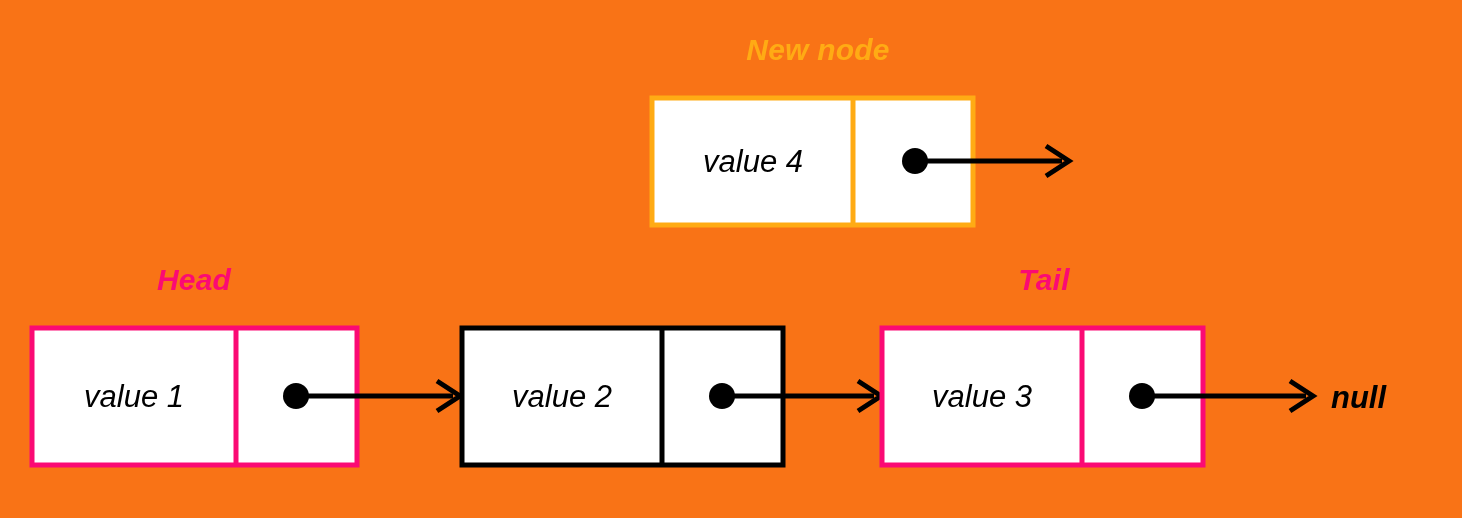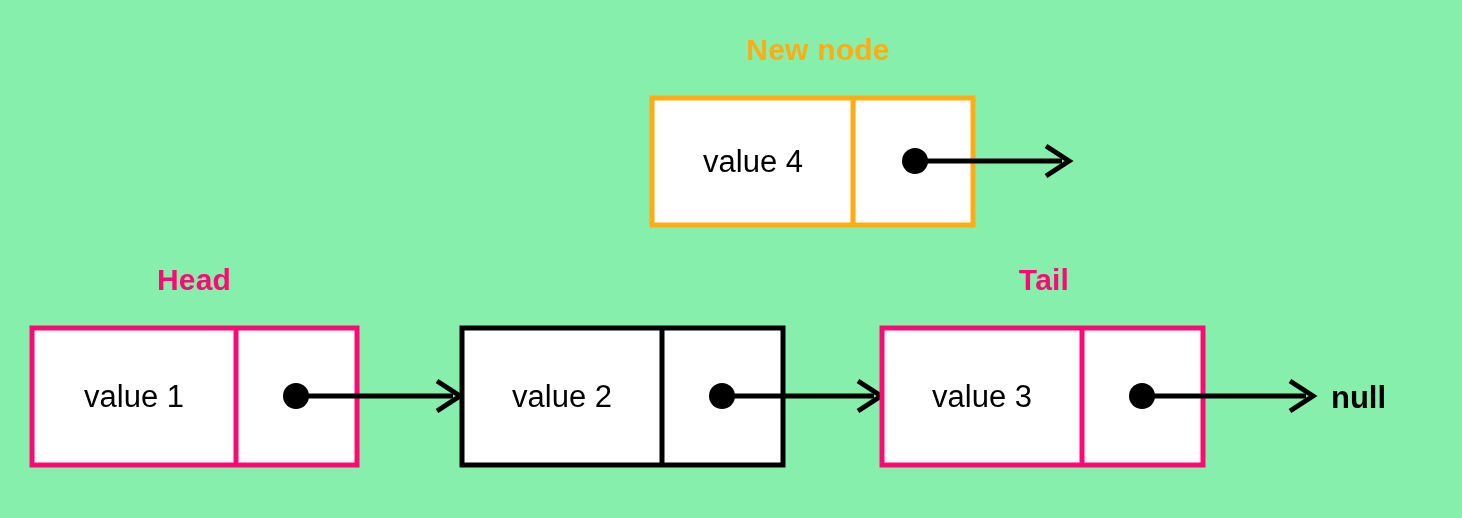--- a/index.html
+++ b/index.html
@@ -7,22 +7,23 @@
     padding: 0;
     background: #ffffff;
   }
   body {
     font-family: "Liberation Sans", sans-serif;
   }
   #canvas {
     position: relative;
     width: 1462px;
     height: 518px;
-    background: #86efac;
+    background: #f97316;
     overflow: hidden;
+    font-style: italic;
   }
   #diagram-svg {
     position: absolute;
     left: 0;
     top: 0;
     width: 1462px;
     height: 518px;
     display: block;
   }
   .node-label {

